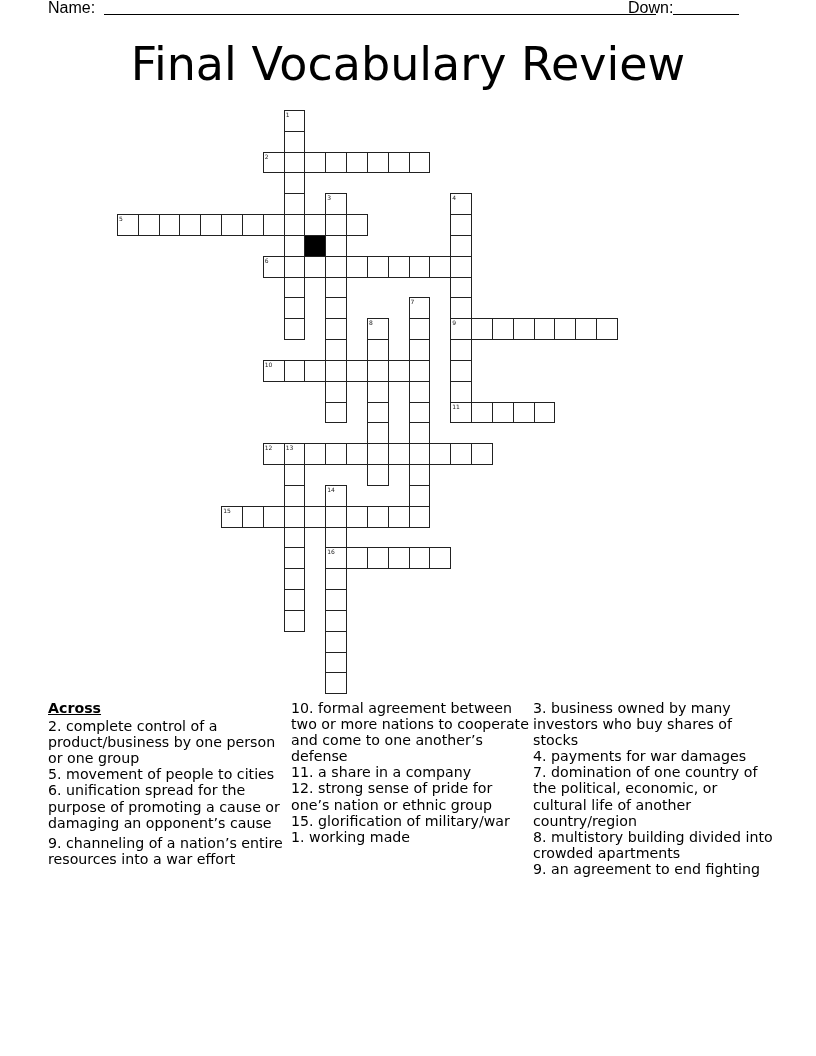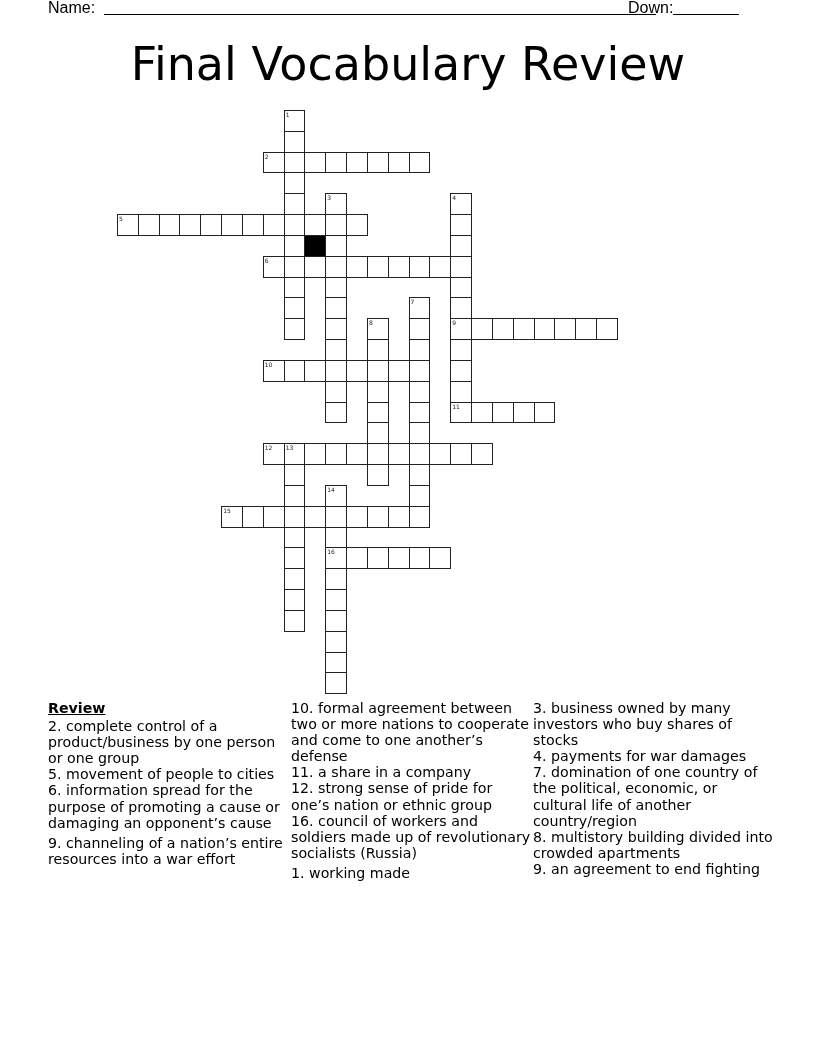--- a/index.html
+++ b/index.html
@@ -196,32 +196,32 @@
     <div class="cell" style="left: 387.79px; top: 505.77px;"></div>
     <div class="cell" style="left: 346.13px; top: 547.43px;"></div>
     <div class="cell" style="left: 366.96px; top: 547.43px;"></div>
     <div class="cell" style="left: 387.79px; top: 547.43px;"></div>
     <div class="cell" style="left: 408.62px; top: 547.43px;"></div>
     <div class="cell" style="left: 429.45px; top: 547.43px;"></div>
     <div class="cell black" style="left: 304.47px; top: 234.98px;"></div>
   </div>
 
 <div class="clues col1">
-  <div class="clue-head">Review</div>
+  <div class="clue-head">Across</div>
   <div class="clue"><b>2.</b> <span>complete control of a product/business by one person or one group</span></div>
   <div class="clue"><b>5.</b> <span>movement of people to cities</span></div>
-  <div class="clue gap"><b>6.</b> <span>information spread for the purpose of promoting a cause or damaging an opponent’s cause</span></div>
+  <div class="clue gap"><b>6.</b> <span>unification spread for the purpose of promoting a cause or damaging an opponent’s cause</span></div>
   <div class="clue"><b>9.</b> <span>channeling of a nation’s entire resources into a war effort</span></div>
 </div>
 
 <div class="clues col2">
   <div class="clue"><b>10.</b> <span>formal agreement between two or more nations to cooperate and come to one another’s defense</span></div>
   <div class="clue"><b>11.</b> <span>a share in a company</span></div>
   <div class="clue"><b>12.</b> <span>strong sense of pride for one’s nation or ethnic group</span></div>
-  <div class="clue gap"><b>16.</b> <span>council of workers and soldiers made up of revolutionary socialists (Russia)</span></div>
+  <div class="clue"><b>15.</b> <span>glorification of military/war</span></div>
   <div class="clue"><b>1.</b> <span>working made</span></div>
 </div>
 
 <div class="clues col3">
   <div class="clue"><b>3.</b> <span>business owned by many investors who buy shares of stocks</span></div>
   <div class="clue"><b>4.</b> <span>payments for war damages</span></div>
   <div class="clue"><b>7.</b> <span>domination of one country of the political, economic, or cultural life of another country/region</span></div>
   <div class="clue"><b>8.</b> <span>multistory building divided into crowded apartments</span></div>
   <div class="clue"><b>9.</b> <span>an agreement to end fighting</span></div>
 </div>

